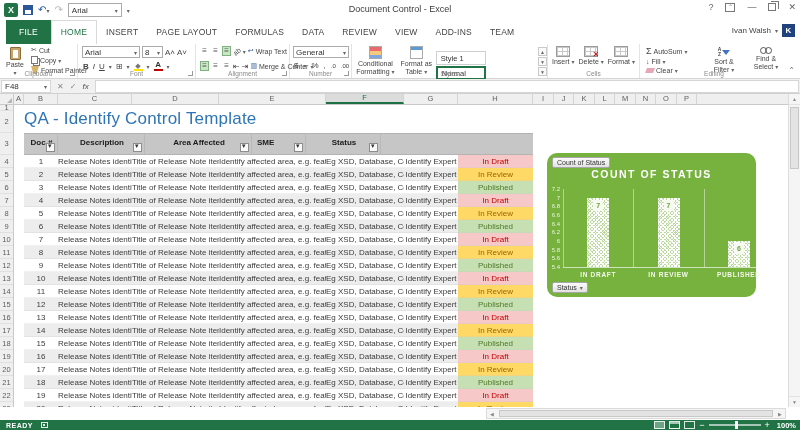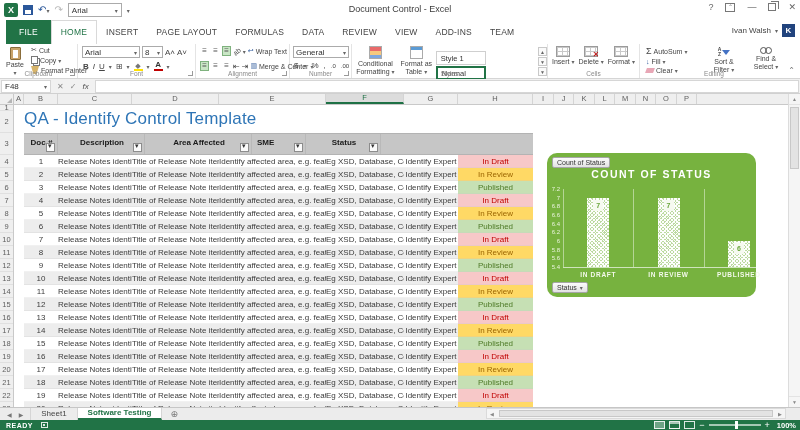--- a/index.html
+++ b/index.html
@@ -655,31 +655,20 @@
         <div class="clabel" style="left: 156.667px; width: 70.3333px;">PUBLISHED</div>
       </div>
   </div>
 
   <div class="vscroll">
     <div class="vs-a">▲</div>
     <div class="vs-thumb"></div>
     <div class="vs-b">▼</div>
   </div>
 
-  <div class="tabbar">
-    <span class="nav">
-      <span>◀</span>
-      <span>▶</span>
-    </span>
-    <div id="stabs" style="display:flex">
-        <div class="stab">Sheet1</div>
-        <div class="stab act">Software Testing</div>
-      </div>
-    <span class="newsheet">⊕</span>
-  </div>
   <div class="hscroll">
     <span class="hs-a">◀</span>
     <span class="hs-thumb"></span>
     <span class="hs-a">▶</span>
   </div>
 
   <div class="statusbar">
     <span class="sb-mode">READY</span>
     <span class="sb-macro"></span>
     <div class="sb-right">

